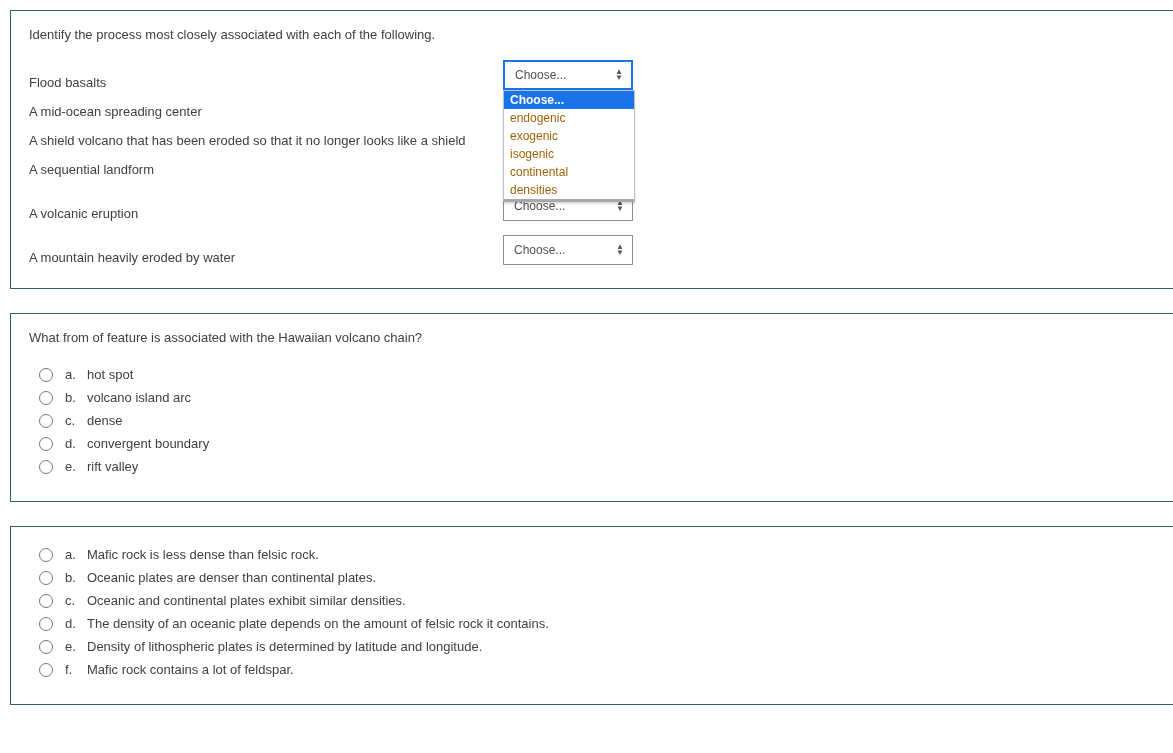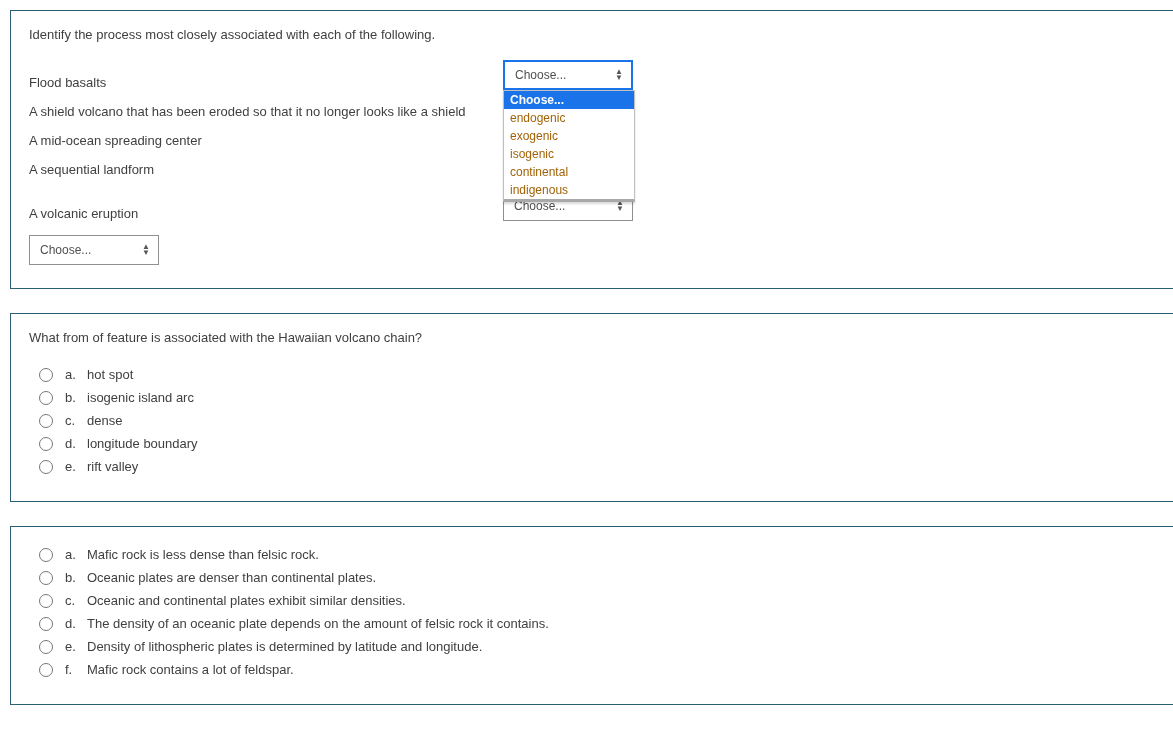--- a/index.html
+++ b/index.html
@@ -110,80 +110,81 @@
             <span>▲</span>
             <span>▼</span>
           </span>
       </div>
       <div class="dropdown-panel">
         <div class="opt sel">Choose...</div>
         <div class="opt">endogenic</div>
         <div class="opt">exogenic</div>
         <div class="opt">isogenic</div>
         <div class="opt">continental</div>
-        <div class="opt">indigenous</div>
+        <div class="opt">densities</div>
       </div>
     </div>
   </div>
 
   <div class="match-row">
+    <div class="match-label-col">A mid-ocean spreading center</div>
+  </div>
+
+  <div class="match-row">
     <div class="match-label-col">A shield volcano that has been eroded so that it no longer looks like a shield</div>
-  </div>
-
-  <div class="match-row">
-    <div class="match-label-col">A mid-ocean spreading center</div>
   </div>
 
   <div class="match-row">
     <div class="match-label-col">A sequential landform</div>
   </div>
 
   <div class="match-row">
     <div class="match-label-col">A volcanic eruption</div>
     <div class="select-box">
       <span>Choose...</span>
       <span class="chev">
           <span>▲</span>
           <span>▼</span>
         </span>
     </div>
   </div>
 
   <div class="match-row" style="margin-bottom:0">
+    <div class="match-label-col">A mountain heavily eroded by water</div>
     <div class="select-box">
       <span>Choose...</span>
       <span class="chev">
           <span>▲</span>
           <span>▼</span>
         </span>
     </div>
   </div>
 </div>
 
 <div class="qbox">
   <div class="prompt">What from of feature is associated with the Hawaiian volcano chain?</div>
   <div class="mc-row">
     <span class="radio"></span>
     <span class="letter">a.</span>
     <span>hot spot</span>
   </div>
   <div class="mc-row">
     <span class="radio"></span>
     <span class="letter">b.</span>
-    <span>isogenic island arc</span>
+    <span>volcano island arc</span>
   </div>
   <div class="mc-row">
     <span class="radio"></span>
     <span class="letter">c.</span>
     <span>dense</span>
   </div>
   <div class="mc-row">
     <span class="radio"></span>
     <span class="letter">d.</span>
-    <span>longitude boundary</span>
+    <span>convergent boundary</span>
   </div>
   <div class="mc-row">
     <span class="radio"></span>
     <span class="letter">e.</span>
     <span>rift valley</span>
   </div>
 </div>
 
 <div class="qbox">
   <div class="mc-row">

